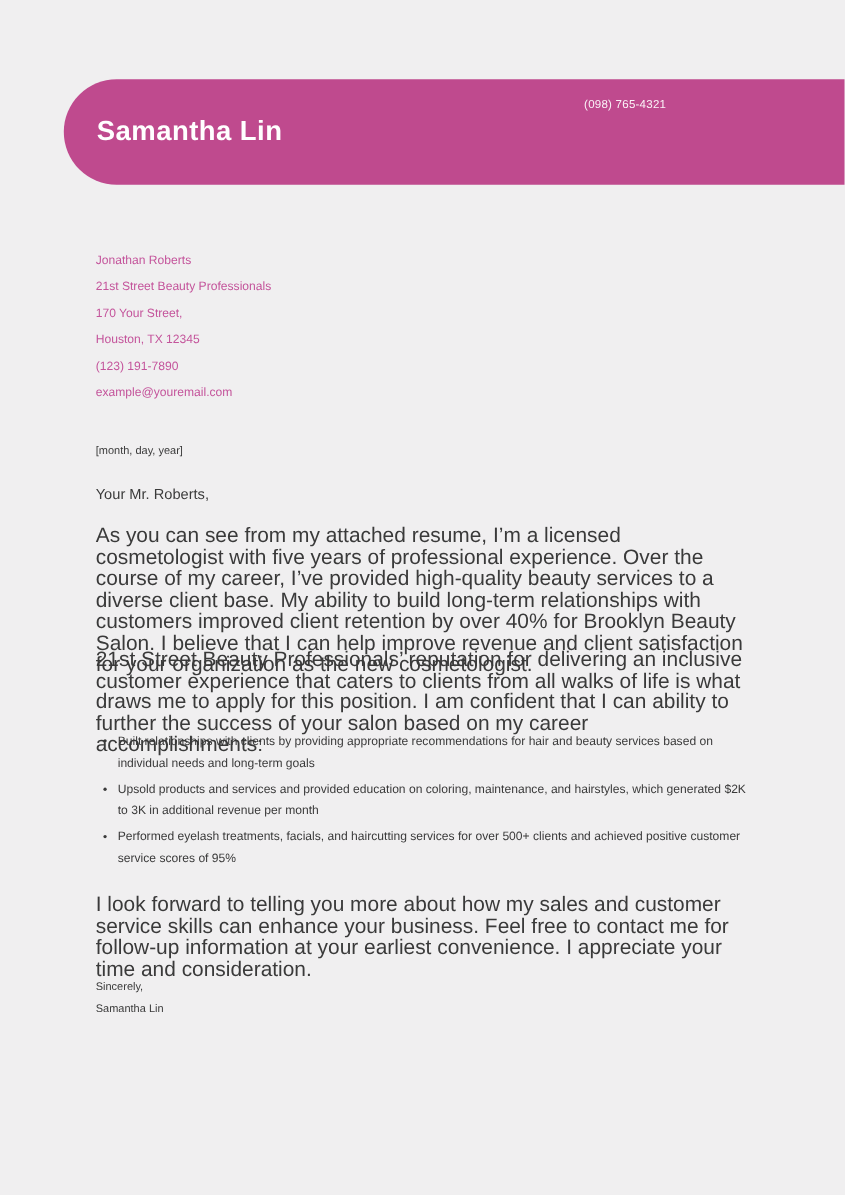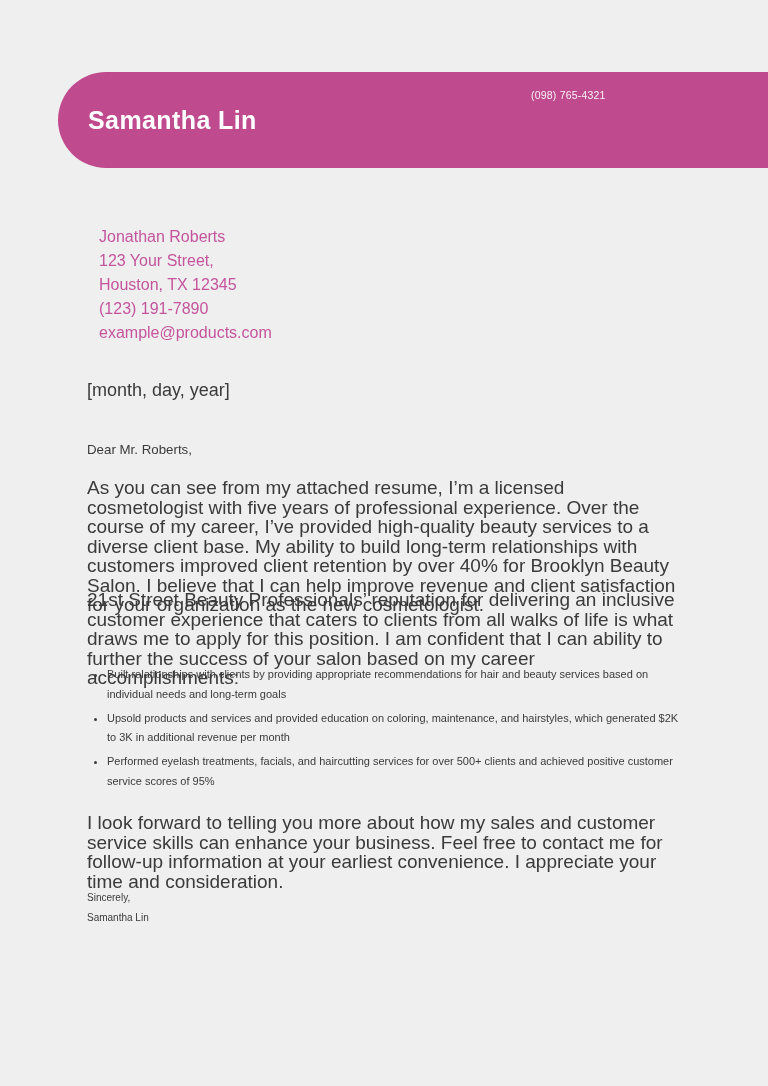--- a/index.html
+++ b/index.html
@@ -50,31 +50,30 @@
     font-size: 10.5px;
     line-height: 21.5px;
     color: rgba(255,255,255,0.93);
     letter-spacing: 0.2px;
     white-space: nowrap;
   }
   .recipient {
     position: absolute;
     left: 87px;
     top: 225px;
-    font-size: 16px;
+    font-size: 11px;
     line-height: 24px;
     color: var(--recipient-text);
     white-space: nowrap;
-    margin-left: 12px;
   }
   .date-line {
     position: absolute;
     left: 87px;
-    top: 381px;
-    font-size: 18px;
+    top: 401px;
+    font-size: 10px;
     line-height: 19.5px;
   }
   .salutation {
     position: absolute;
     left: 87px;
     top: 440px;
     font-size: 13.3px;
     line-height: 19.5px;
   }
   .para {
@@ -113,29 +112,30 @@
 
   <div class="header-banner">
     <div class="header-name">Samantha Lin</div>
     <div class="header-contact">
       <div class="contact-line">(098) 765-4321</div>
     </div>
   </div>
 
   <div class="recipient">
     <div class="recipient-line">Jonathan Roberts</div>
-    <div class="recipient-line">123 Your Street,</div>
+    <div class="recipient-line">21st Street Beauty Professionals</div>
+    <div class="recipient-line">170 Your Street,</div>
     <div class="recipient-line">Houston, TX 12345</div>
     <div class="recipient-line">(123) 191-7890</div>
-    <div class="recipient-line">example@products.com</div>
+    <div class="recipient-line">example@youremail.com</div>
   </div>
 
   <div class="date-line">[month, day, year]</div>
 
-  <div class="salutation">Dear Mr. Roberts,</div>
+  <div class="salutation">Your Mr. Roberts,</div>
 
   <p class="para para-1">As you can see from my attached resume, I’m a licensed cosmetologist with five years of professional experience. Over the course of my career, I’ve provided high-quality beauty services to a diverse client base. My ability to build long-term relationships with customers improved client retention by over 40% for Brooklyn Beauty Salon. I believe that I can help improve revenue and client satisfaction for your organization as the new cosmetologist.</p>
 
   <p class="para para-2">21st Street Beauty Professionals’ reputation for delivering an inclusive customer experience that caters to clients from all walks of life is what draws me to apply for this position. I am confident that I can ability to further the success of your salon based on my career accomplishments:</p>
 
   <ul class="bullets">
     <li>Built relationships with clients by providing appropriate recommendations for hair and beauty services based on individual needs and long-term goals</li>
     <li>Upsold products and services and provided education on coloring, maintenance, and hairstyles, which generated $2K to 3K in additional revenue per month</li>
     <li>Performed eyelash treatments, facials, and haircutting services for over 500+ clients and achieved positive customer service scores of 95%</li>
   </ul>

